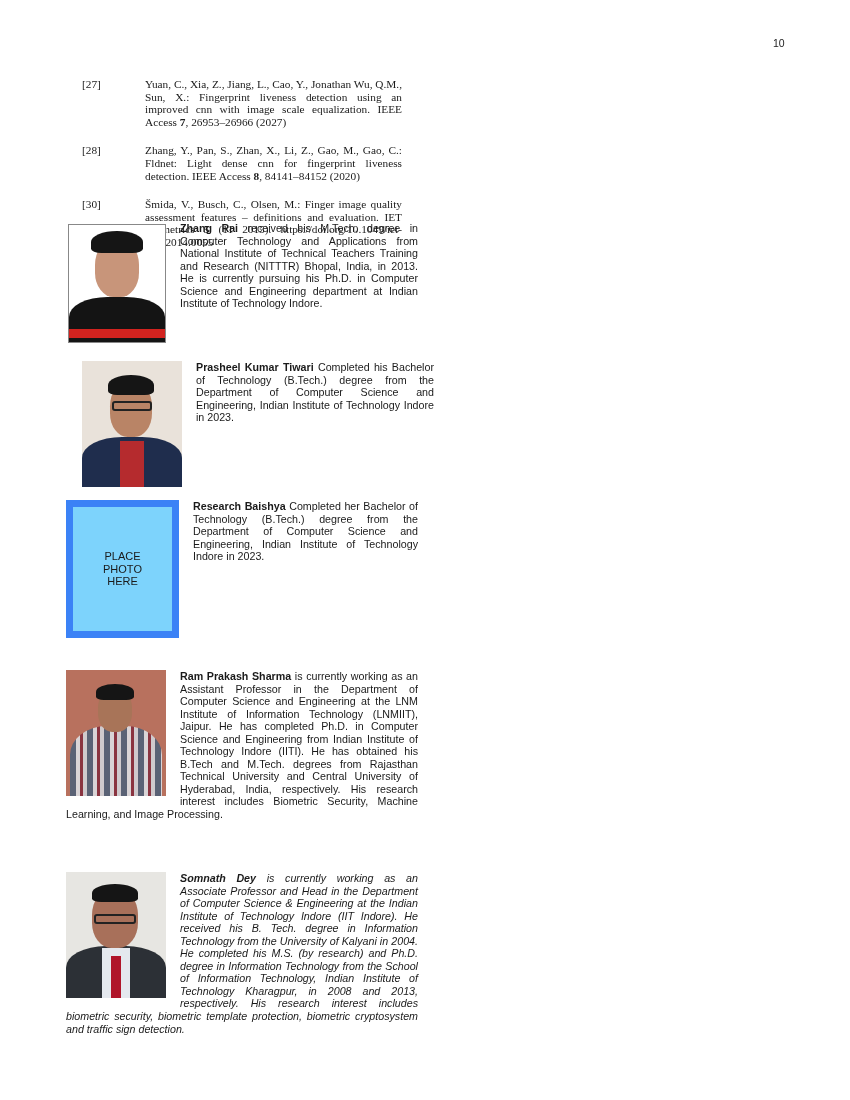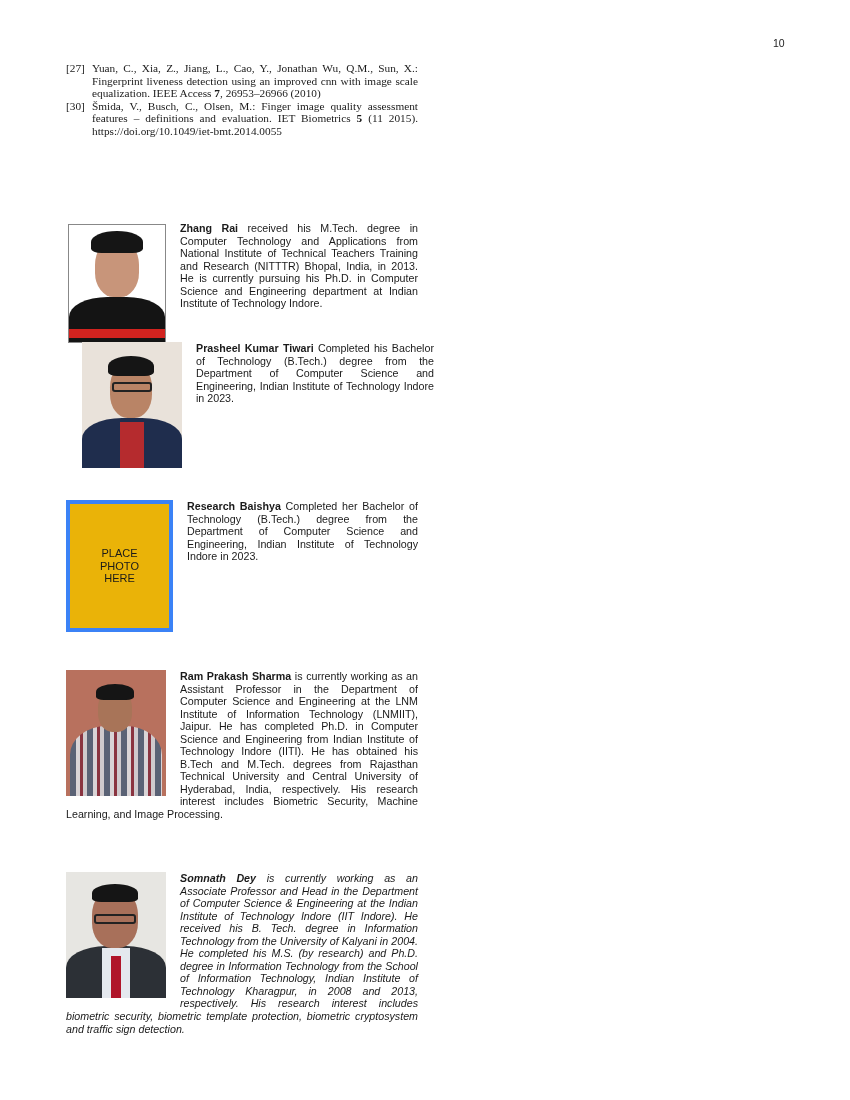--- a/index.html
+++ b/index.html
@@ -1,64 +1,68 @@
 <!DOCTYPE html>
 <html><head>
 <meta charset="utf-8">
 <style>
   html, body { margin: 0; padding: 0; background: #ffffff; }
   body { width: 850px; height: 1100px; position: relative; overflow: hidden; color: #1a1a1a; }
   .page-number { position: absolute; left: 773px; top: 37px; font-family: "Liberation Sans", sans-serif; font-size: 10.5px; color: #222; }
   .refs { position: absolute; left: 66px; top: 62px; width: 352px; font-family: "Liberation Serif", serif; font-size: 11.3px; line-height: 12.6px; }
-  .ref { display: flex; margin: 0; }
+  .ref { display: flex; margin: 16px; gap: 37px; }
   .ref-num { width: 26px; flex: 0 0 26px; }
   .ref-text { flex: 1; text-align: justify; }
   .ref-text b { font-weight: bold; }
   .bio { position: absolute; left: 66px; width: 352px; font-family: "Liberation Sans", sans-serif; font-size: 10.7px; line-height: 12.55px; text-align: justify; }
   .bio .photo { float: left; width: 100px; height: 126px; margin: 0 14px 4px 0; position: relative; overflow: hidden; }
   .bio .name { font-weight: bold; }
   .photo.p1 { border: 1px solid #888; background: #fff; width: 96px; height: 117px; margin-left: 2px; margin-top: 2px; }
   .photo.p2 { background: #e9e2da; }
-  .photo.p3 { border: 4px solid #3b82f6; background: #eab308; display: flex; align-items: center; justify-content: center; text-align: center; font-family: "Liberation Sans", sans-serif; font-size: 11px; line-height: 12.5px; width: 99px; height: 124px; }
+  .photo.p3 { border: 7px solid #3b82f6; background: #7dd3fc; display: flex; align-items: center; justify-content: center; text-align: center; font-family: "Liberation Sans", sans-serif; font-size: 11px; line-height: 12.5px; width: 99px; height: 124px; }
   .photo.p4 { background: #b8715e; }
   .photo.p5 { background: #e7e6e2; }
   .head { position: absolute; border-radius: 45% 45% 42% 42%; background: #c99477; }
   .hair { position: absolute; border-radius: 50% 50% 20% 20%; background: #151515; }
   .body { position: absolute; border-radius: 40% 40% 0 0; }
   .stripe { position: absolute; }
   .glasses { position: absolute; border: 2px solid #222; border-radius: 3px; height: 6px; }
   .tie { position: absolute; background: #b0152a; }
 </style>
 </head>
 <body>
 
 <div class="page-number">10</div>
 
 <div class="refs">
   <p class="ref">
     <span class="ref-num">[27]</span>
-    <span class="ref-text"><span>Yuan, C., Xia, Z., Jiang, L., Cao, Y., Jonathan Wu, Q.M., Sun, X.: Fingerprint liveness detection using an improved cnn with image scale equalization. IEEE Access </span><b>7</b><span>, 26953–26966 (2010)</span></span>
+    <span class="ref-text"><span>Yuan, C., Xia, Z., Jiang, L., Cao, Y., Jonathan Wu, Q.M., Sun, X.: Fingerprint liveness detection using an improved cnn with image scale equalization. IEEE Access </span><b>7</b><span>, 26953–26966 (2027)</span></span>
+  </p>
+  <p class="ref">
+    <span class="ref-num">[28]</span>
+    <span class="ref-text"><span>Zhang, Y., Pan, S., Zhan, X., Li, Z., Gao, M., Gao, C.: Fldnet: Light dense cnn for fingerprint liveness detection. IEEE Access </span><b>8</b><span>, 84141–84152 (2020)</span></span>
   </p>
   <p class="ref">
     <span class="ref-num">[30]</span>
     <span class="ref-text"><span>Šmida, V., Busch, C., Olsen, M.: Finger image quality assessment features – definitions and evaluation. IET Biometrics </span><b>5</b><span> (11 2015). https://doi.org/10.1049/iet-bmt.2014.0055</span></span>
   </p>
 </div>
 
 <div class="bio" style="top:222px;">
   <div class="photo p1">
     <div class="body" style="left:0;top:72px;width:96px;height:50px;background:#141414;"></div>
     <div class="stripe" style="left:0;top:104px;width:96px;height:9px;background:#d2231f;"></div>
     <div class="head" style="left:26px;top:14px;width:44px;height:58px;background:#c8957a;"></div>
     <div class="hair" style="left:22px;top:6px;width:52px;height:22px;"></div>
   </div>
   <span class="name">Zhang Rai</span><span> received his M.Tech. degree in Computer Technology and Applications from National Institute of Technical Teachers Training and Research (NITTTR) Bhopal, India, in 2013. He is currently pursuing his Ph.D. in Computer Science and Engineering department at Indian Institute of Technology Indore.</span>
 </div>
 
-<div class="bio" style="top:342px;padding-left:16px;">
+<div class="bio" style="top:361px;padding-left:16px;">
   <div class="photo p2">
     <div class="body" style="left:0;top:76px;width:100px;height:52px;background:#1f2d4d;"></div>
     <div class="stripe" style="left:38px;top:80px;width:24px;height:46px;background:#b52b2e;"></div>
     <div class="head" style="left:28px;top:20px;width:42px;height:56px;background:#b98466;"></div>
     <div class="hair" style="left:26px;top:14px;width:46px;height:20px;"></div>
     <div class="glasses" style="left:30px;top:40px;width:36px;"></div>
   </div>
   <span class="name">Prasheel Kumar Tiwari</span><span> Completed his Bachelor of Technology (B.Tech.) degree from the Department of Computer Science and Engineering, Indian Institute of Technology Indore in 2023.</span>
 </div>
 

